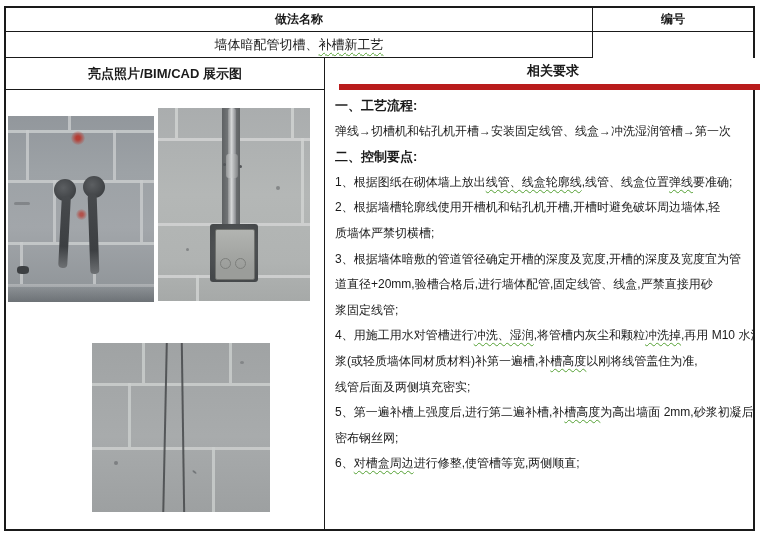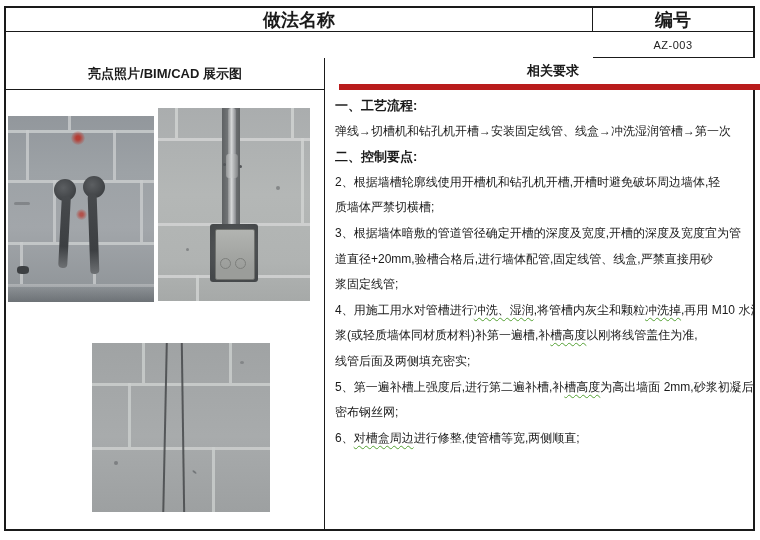--- a/index.html
+++ b/index.html
@@ -9,21 +9,21 @@
   .cell{position:absolute;box-sizing:border-box;background:#fff;}
   .center{display:flex;align-items:center;justify-content:center;text-align:center;}
   .c-a1{left:0;top:0;width:587px;height:24px;border-right:1px solid #1a1a1a;border-bottom:1px solid #1a1a1a;}
   .c-b1{left:587px;top:0;width:160px;height:24px;border-bottom:1px solid #1a1a1a;}
   .c-a2{left:0;top:24px;width:587px;height:26px;border-right:1px solid #1a1a1a;border-bottom:1px solid #1a1a1a;}
   .c-b2{left:587px;top:24px;width:160px;height:26px;border-bottom:1px solid #1a1a1a;}
   .c-a3{left:0;top:50px;width:319px;height:32px;border-right:1px solid #1a1a1a;border-bottom:1px solid #1a1a1a;}
   .c-b3{left:333px;top:50px;width:428px;height:32px;border-bottom:6px solid #b91c1c;}
   .c-a4{left:0;top:82px;width:319px;height:439px;border-right:1px solid #1a1a1a;}
   .c-b4{left:319px;top:82px;width:428px;height:439px;padding:3px 16px 0 10px;overflow:hidden;}
-  .hdr{font-weight:bold;font-size:18px;}
+  .hdr{font-weight:bold;font-size:12px;}
   .sec{font-weight:bold;font-size:13px;}
   .ttl{font-size:13px;}
   .code{font-size:11px;letter-spacing:.5px;color:#222;}
   .rline{line-height:25.6px;font-size:12px;white-space:nowrap;}
   .rline.bold{font-weight:bold;font-size:13px;}
   .sq{text-decoration:underline;text-decoration-style:wavy;text-decoration-color:#54a033;
       text-decoration-thickness:1px;text-underline-offset:3px;}
   
   .photo{position:absolute;overflow:hidden;}
   .ph1{left:2px;top:26px;width:146px;height:186px;background:linear-gradient(180deg,#92979c 0%,#9da2a6 30%,#a2a6aa 60%,#8d9296 100%);}
@@ -61,22 +61,22 @@
 <div class="page">
   <div class="tbl">
 
     <div class="cell center c-a1">
       <span class="hdr">做法名称</span>
     </div>
     <div class="cell center c-b1">
       <span class="hdr">编号</span>
     </div>
 
-    <div class="cell center c-b2">
-      <span class="code">AZ-003</span>
+    <div class="cell center c-a2">
+      <span class="ttl"><span>墙体暗配管切槽、</span><span class="sq">补槽新工艺</span></span>
     </div>
 
     <div class="cell center c-a3">
       <span class="sec">亮点照片/BIM/CAD 展示图</span>
     </div>
     <div class="cell center c-b3">
       <span class="sec">相关要求</span>
     </div>
 
     <div class="cell c-a4">
@@ -139,20 +139,21 @@
         <div class="speck" style="left:22px;top:118px;width:4px;height:4px;opacity:.5"></div>
         <div class="speck" style="left:148px;top:18px;width:4px;height:3px;opacity:.4"></div>
       </div>
     </div>
 
     <div class="cell c-b4">
       <div>
           <div class="rline bold"><span>一、工艺流程:</span></div>
           <div class="rline"><span>弹线→切槽机和钻孔机开槽→安装固定线管、线盒→冲洗湿润管槽→第一次</span></div>
           <div class="rline bold"><span>二、控制要点:</span></div>
+          <div class="rline"><span>1、根据图纸在砌体墙上放出</span><span class="sq">线管、线盒轮廓线</span><span>,线管、线盒位置</span><span class="sq">弹线</span><span>要准确;</span></div>
           <div class="rline"><span>2、根据墙槽轮廓线使用开槽机和钻孔机开槽,开槽时避免破坏周边墙体,轻</span></div>
           <div class="rline"><span>质墙体严禁切横槽;</span></div>
           <div class="rline"><span>3、根据墙体暗敷的管道管径确定开槽的深度及宽度,开槽的深度及宽度宜为管</span></div>
           <div class="rline"><span>道直径+20mm,验槽合格后,进行墙体配管,固定线管、线盒,严禁直接用砂</span></div>
           <div class="rline"><span>浆固定线管;</span></div>
           <div class="rline"><span>4、用施工用水对管槽进行</span><span class="sq">冲洗、湿润</span><span>,将管槽内灰尘和颗粒</span><span class="sq">冲洗掉</span><span>,再用 M10 水泥砂</span></div>
           <div class="rline"><span>浆(或轻质墙体同材质材料)补第一遍槽,补</span><span class="sq">槽高度</span><span>以刚将线管盖住为准,</span></div>
           <div class="rline"><span>线管后面及两侧填充密实;</span></div>
           <div class="rline"><span>5、第一遍补槽上强度后,进行第二遍补槽,补</span><span class="sq">槽高度</span><span>为高出墙面 2mm,砂浆初凝后</span></div>
           <div class="rline"><span>密布钢丝网;</span></div>

